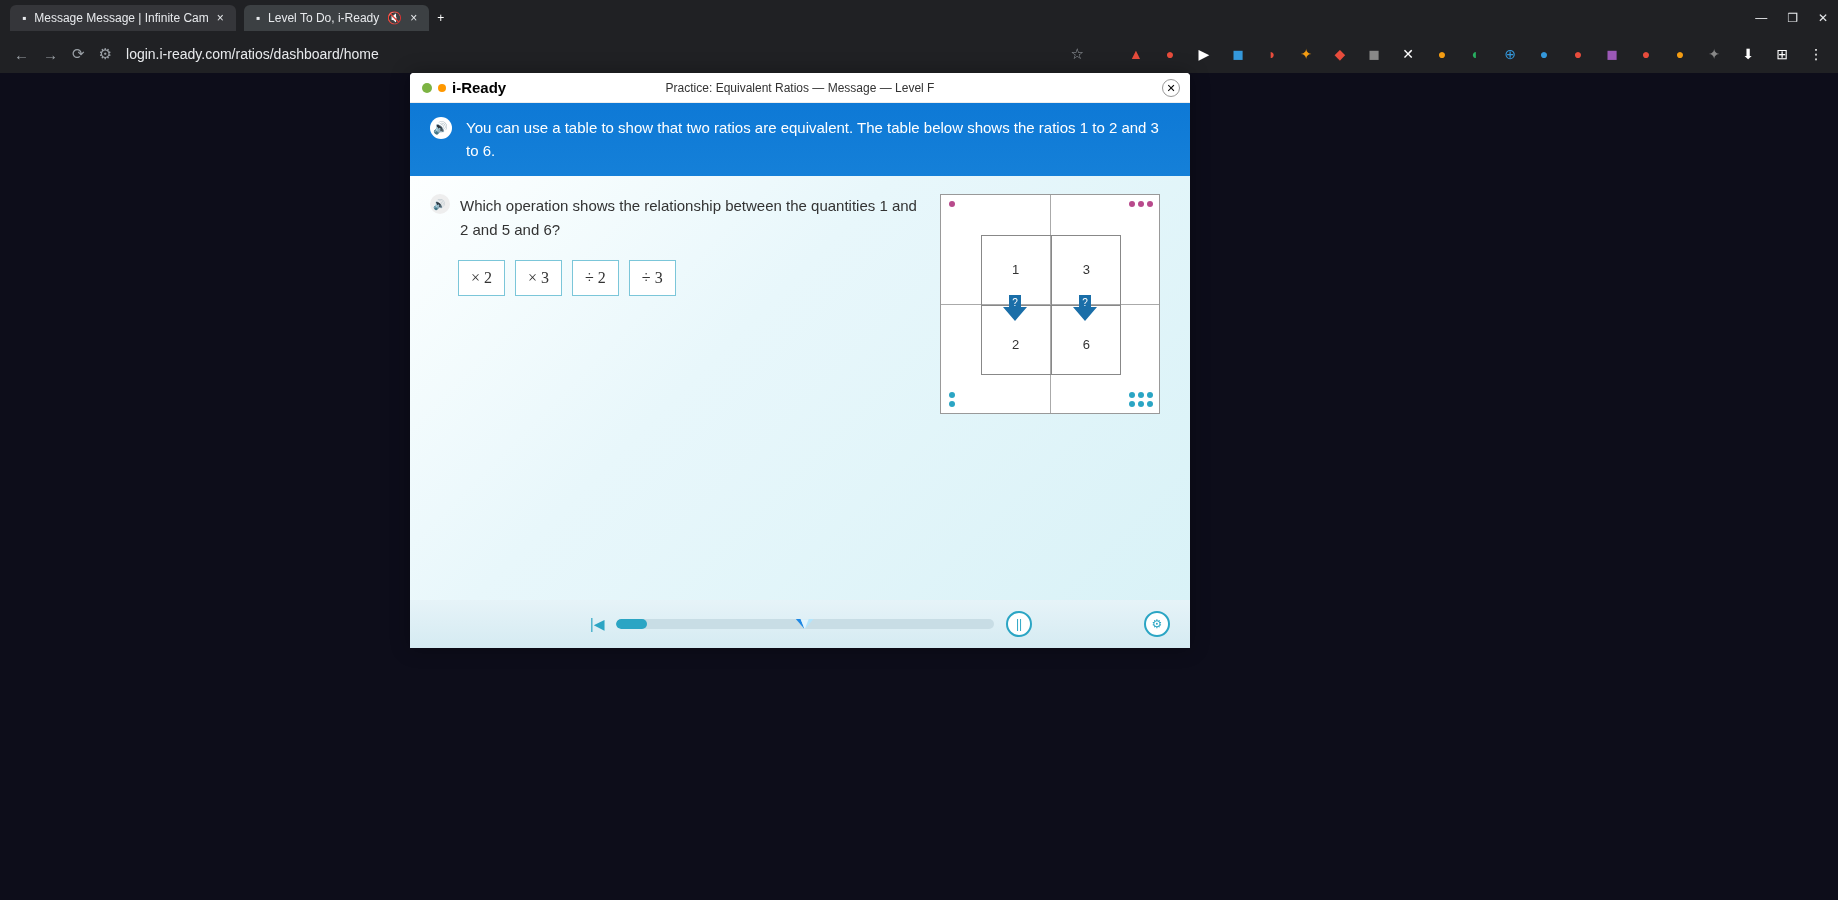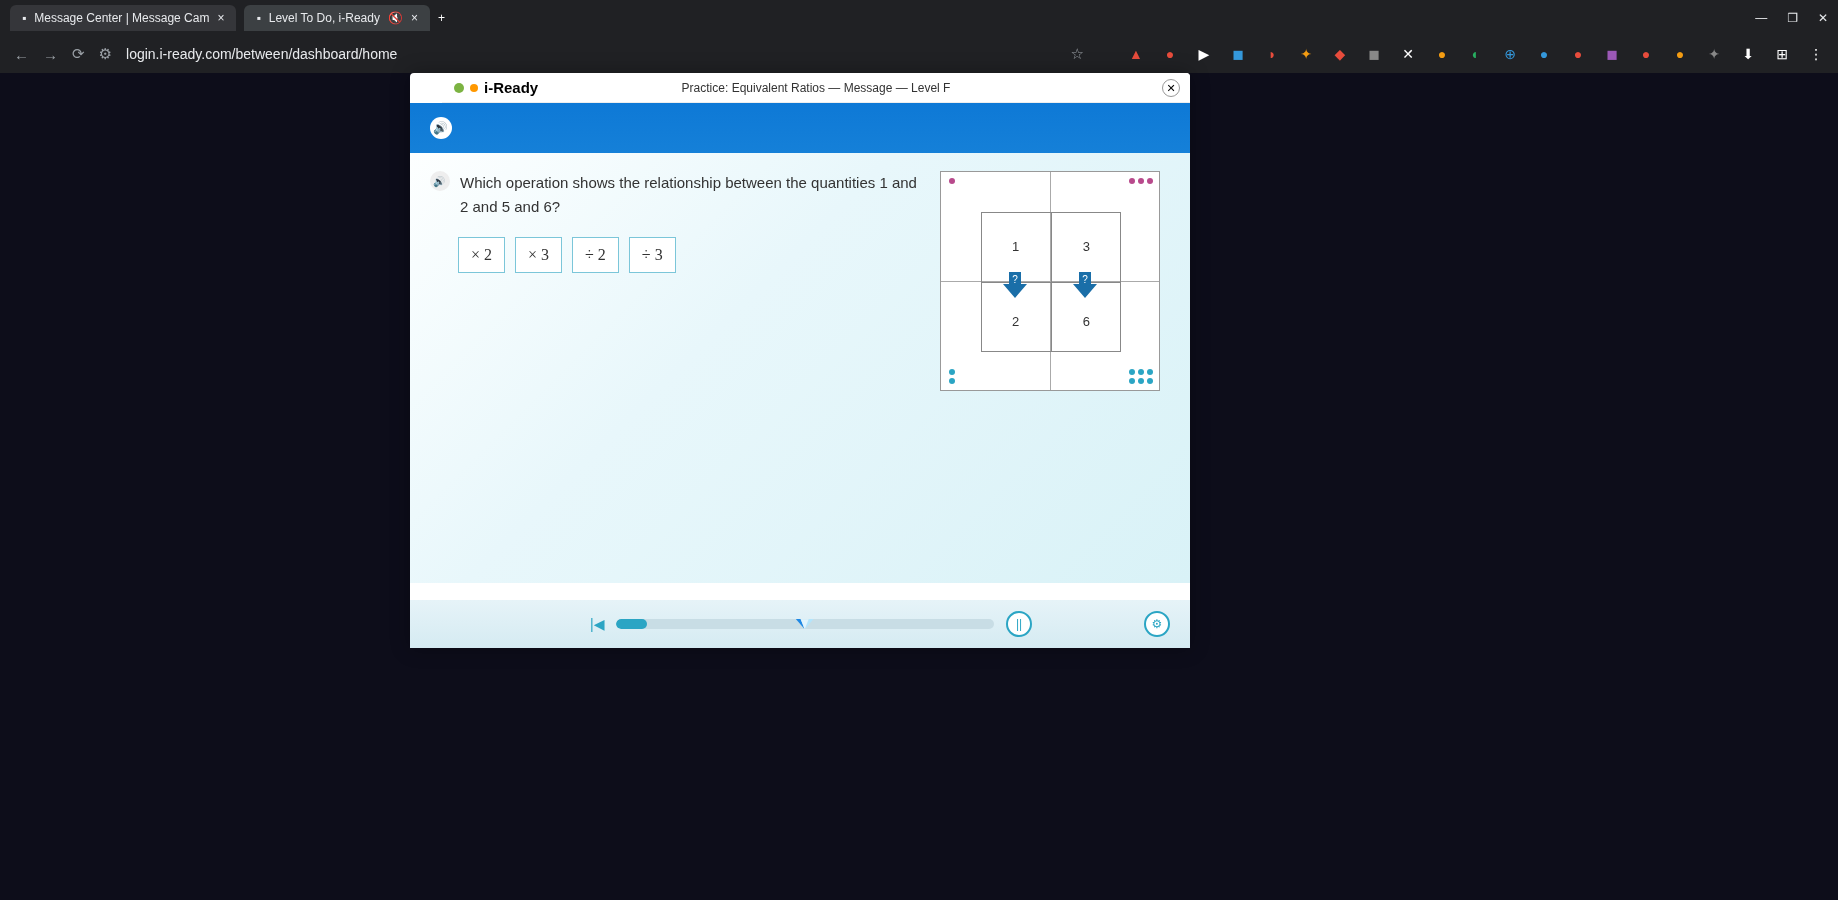--- a/index.html
+++ b/index.html
@@ -67,21 +67,20 @@
       box-shadow: 0 0 20px rgba(0,0,0,.3);
     }
     .app-header {
       background: #fff;
       padding: 6px 12px;
       display: flex;
       align-items: center;
       gap: 6px;
       border-bottom: 1px solid #eee;
       position: relative;
-      margin-left: 32px;
     }
     .logo { font-weight: bold; font-size: 15px; }
     .logo-dot { display:inline-block; width:10px; height:10px; border-radius:50%; }
     .header-title { font-size: 12px; color: #333; position:absolute; left:50%; transform:translateX(-50%); }
     .close-x { position:absolute; right:10px; top:6px; width:18px; height:18px; border:1px solid #999; border-radius:50%; font-size:11px; display:flex; align-items:center; justify-content:center; cursor:pointer;}
     
     .instruction-bar {
       background: linear-gradient(180deg, #0e79d6, #1580d8);
       color: #fff;
       padding: 14px 20px;
@@ -188,21 +187,21 @@
       background:#fff;
     }
     .prev-btn { color:#2ba5c4; cursor:pointer; font-size:14px; margin-left:160px; }
   </style>
 </head>
 <body>
 
 <div class="browser-top">
   <div class="tab">
     <span>▪</span>
-    <span>Message Center | Message Cam</span>
+    <span>Message Message | Infinite Cam</span>
     <span class="tab-close">×</span>
   </div>
   <div class="tab active">
     <span>▪</span>
     <span>Level To Do, i-Ready</span>
     <span>🔇</span>
     <span class="tab-close">×</span>
   </div>
   <span style="color:#fff; cursor:pointer;">+</span>
   <div class="window-ctrl">
@@ -210,21 +209,21 @@
     <span>❐</span>
     <span>✕</span>
   </div>
 </div>
 
 <div class="address-bar">
   <span class="nav-icon">←</span>
   <span class="nav-icon">→</span>
   <span class="nav-icon">⟳</span>
   <span class="nav-icon">⚙</span>
-  <span class="url">login.i-ready.com/between/dashboard/home</span>
+  <span class="url">login.i-ready.com/ratios/dashboard/home</span>
   <span class="nav-icon" style="margin-left:auto;">☆</span>
   <div class="ext-icons">
     <span style="color:#e74c3c">▲</span>
     <span style="color:#e74c3c">●</span>
     <span style="color:#fff">▶</span>
     <span style="color:#3498db">◼</span>
     <span style="color:#e74c3c">◗</span>
     <span style="color:#f39c12">✦</span>
     <span style="color:#e74c3c">◆</span>
     <span style="color:#888">◼</span>
@@ -249,20 +248,21 @@
     <div class="app-header">
       <span class="logo-dot" style="background:#7cb342"></span>
       <span class="logo-dot" style="background:#ff9800;width:8px;height:8px"></span>
       <span class="logo">i-Ready</span>
       <span class="header-title">Practice: Equivalent Ratios — Message — Level F</span>
       <span class="close-x">✕</span>
     </div>
 
     <div class="instruction-bar">
       <span class="audio-btn">🔊</span>
+      <span>You can use a table to show that two ratios are equivalent. The table below shows the ratios 1 to 2 and 3 to 6.</span>
     </div>
 
     <div class="content">
       <div class="question-col">
         <div class="question-row">
           <span class="audio-btn2">🔊</span>
           <span class="question-text">Which operation shows the relationship between the quantities 1 and 2 and 5 and 6?</span>
         </div>
         <div class="answers">
           <button class="answer-btn">× 2</button>

